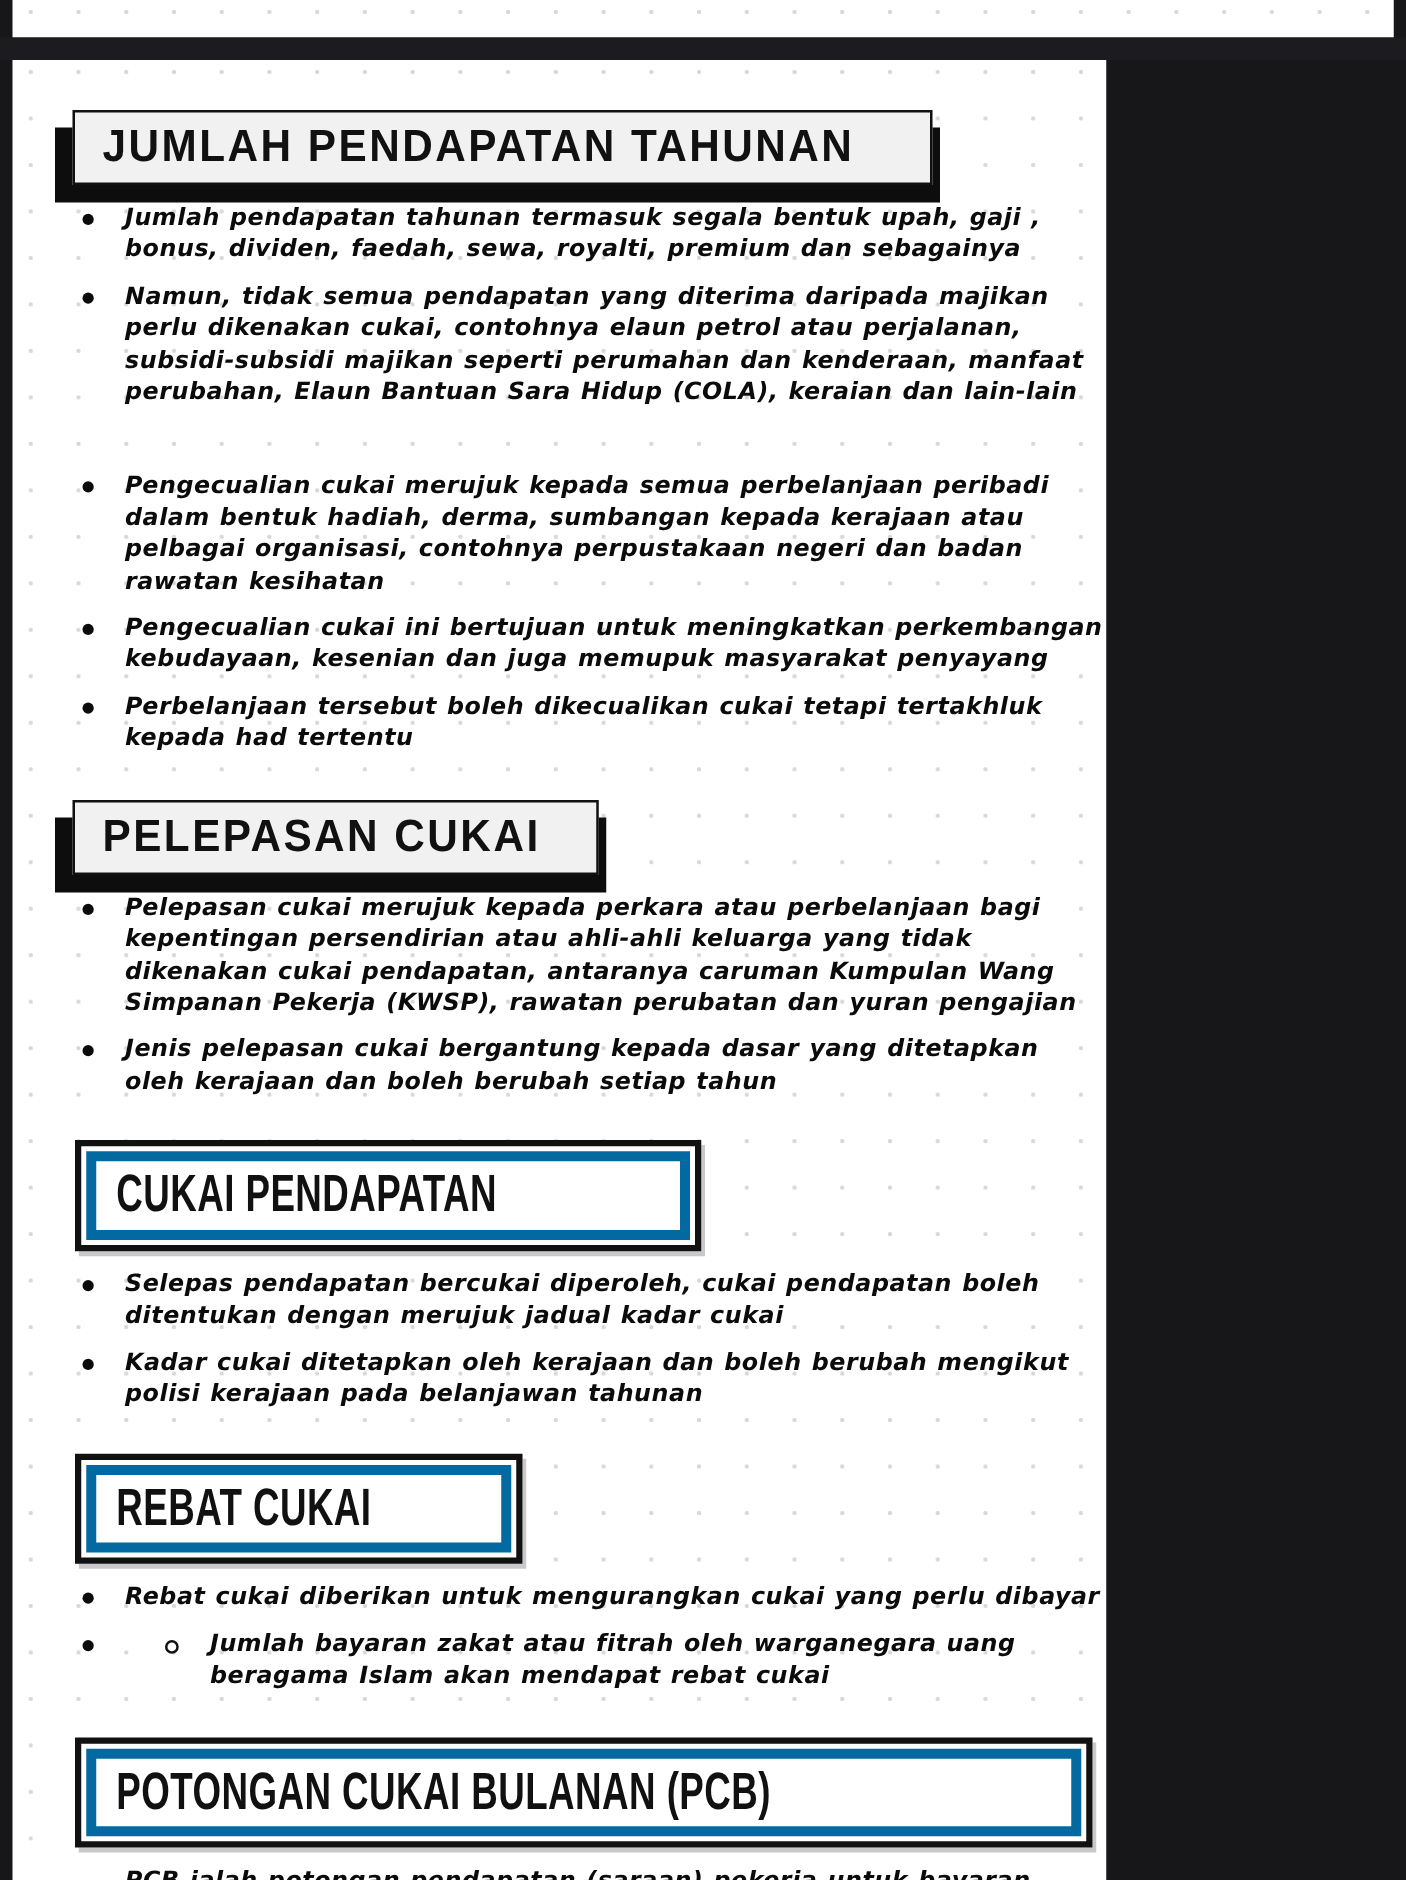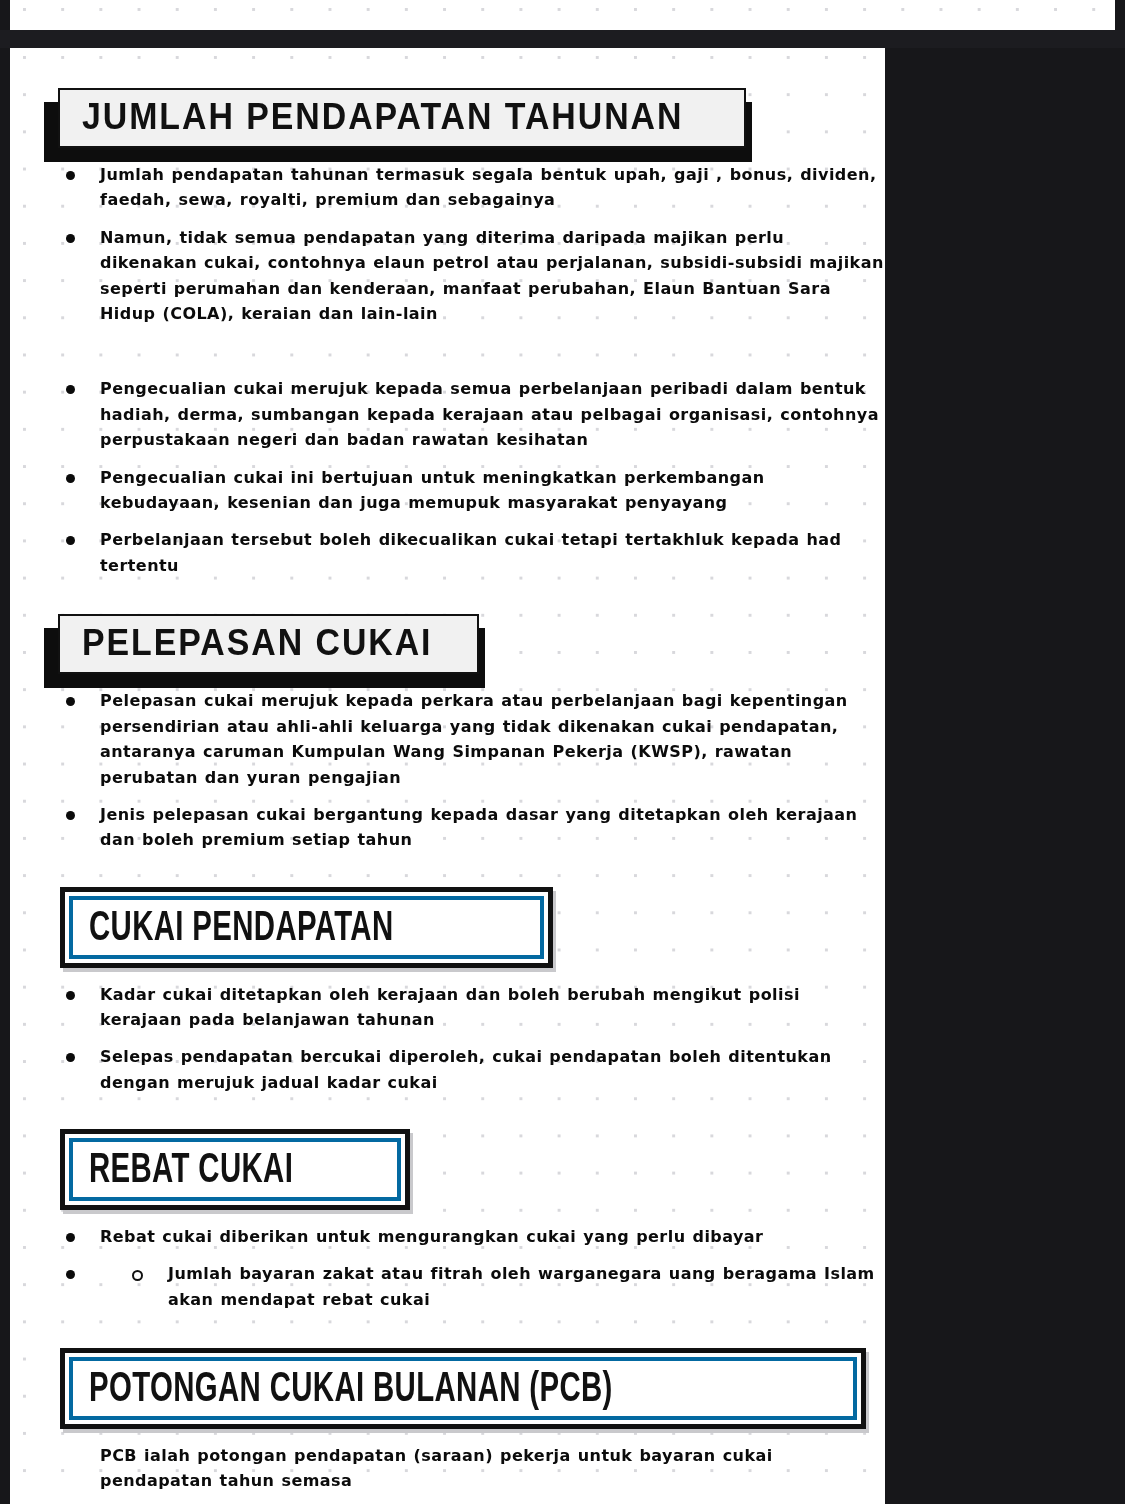--- a/index.html
+++ b/index.html
@@ -111,21 +111,21 @@
   .hd-frame {
     position: relative;
     display: inline-block;
     margin-left: 50px;
     background: #ffffff;
     border: 5px solid #111111;
     padding: 4px;
     box-shadow: 3px 4px 0 0 #c9c9cc;
   }
   .hd-frame .inner {
-    border: 4px solid #0369a1;
+    border: 8px solid #0369a1;
     padding: 5px 16px 7px 16px;
     background: #ffffff;
   }
   .hd-frame .t {
     font-family: "Liberation Sans Narrow", "Liberation Sans", sans-serif;
     font-weight: 700;
     font-size: 42px;
     line-height: 1.02;
     letter-spacing: 0.5px;
     color: #111111;
@@ -155,26 +155,27 @@
     top: 9px;
     width: 9px;
     height: 9px;
     border-radius: 50%;
     background: #0b0b0b;
   }
 
   .btxt {
     font-family: "DejaVu Sans", sans-serif;
     font-weight: 700;
-    font-size: 16px;
+    font-size: 19px;
     line-height: 25.4px;
     letter-spacing: 0.45px;
     color: #0b0b0b;
     display: block;
     word-spacing: 1px;
+    font-style: italic;
   }
 
   
   .subbullets {
     margin: 2px 0 0 0;
     padding: 0;
     list-style: none;
   }
   .subbullets > li {
     position: relative;
@@ -263,43 +264,43 @@
             </div>
           </div>
         </div>
         <ul class="bullets">
           <li>
             <span class="dot"></span>
             <span class="btxt">Pelepasan cukai merujuk kepada perkara atau perbelanjaan bagi kepentingan persendirian atau ahli-ahli keluarga yang tidak dikenakan cukai pendapatan, antaranya caruman Kumpulan Wang Simpanan Pekerja (KWSP), rawatan perubatan dan yuran pengajian</span>
           </li>
           <li>
             <span class="dot"></span>
-            <span class="btxt">Jenis pelepasan cukai bergantung kepada dasar yang ditetapkan oleh kerajaan dan boleh premium setiap tahun</span>
+            <span class="btxt">Jenis pelepasan cukai bergantung kepada dasar yang ditetapkan oleh kerajaan dan boleh berubah setiap tahun</span>
           </li>
         </ul>
       </section>
 
       <div class="sec-gap-2"></div>
 
       <section class="section">
         <div class="hd-wrap">
           <div class="hd-frame">
             <div class="inner">
               <span class="t">CUKAI PENDAPATAN</span>
             </div>
           </div>
         </div>
         <ul class="bullets">
           <li>
             <span class="dot"></span>
+            <span class="btxt">Selepas pendapatan bercukai diperoleh, cukai pendapatan boleh ditentukan dengan merujuk jadual kadar cukai</span>
+          </li>
+          <li>
+            <span class="dot"></span>
             <span class="btxt">Kadar cukai ditetapkan oleh kerajaan dan boleh berubah mengikut polisi kerajaan pada belanjawan tahunan</span>
-          </li>
-          <li>
-            <span class="dot"></span>
-            <span class="btxt">Selepas pendapatan bercukai diperoleh, cukai pendapatan boleh ditentukan dengan merujuk jadual kadar cukai</span>
           </li>
         </ul>
       </section>
 
       <div class="sec-gap-2"></div>
 
       <section class="section">
         <div class="hd-wrap">
           <div class="hd-frame">
             <div class="inner">

